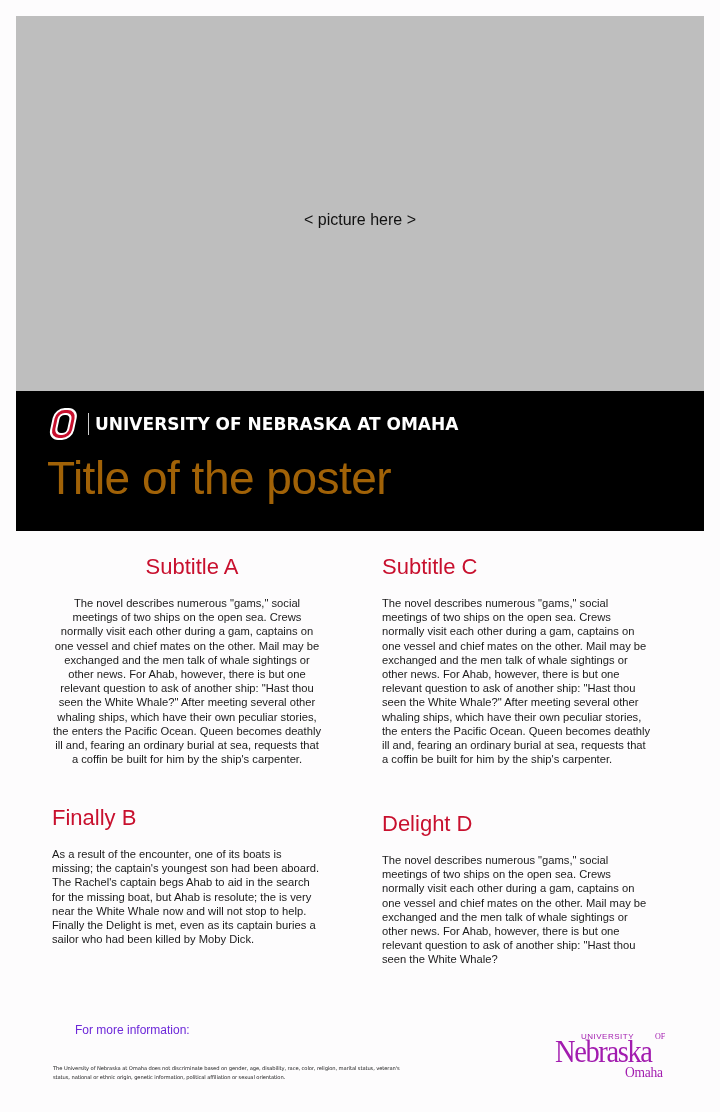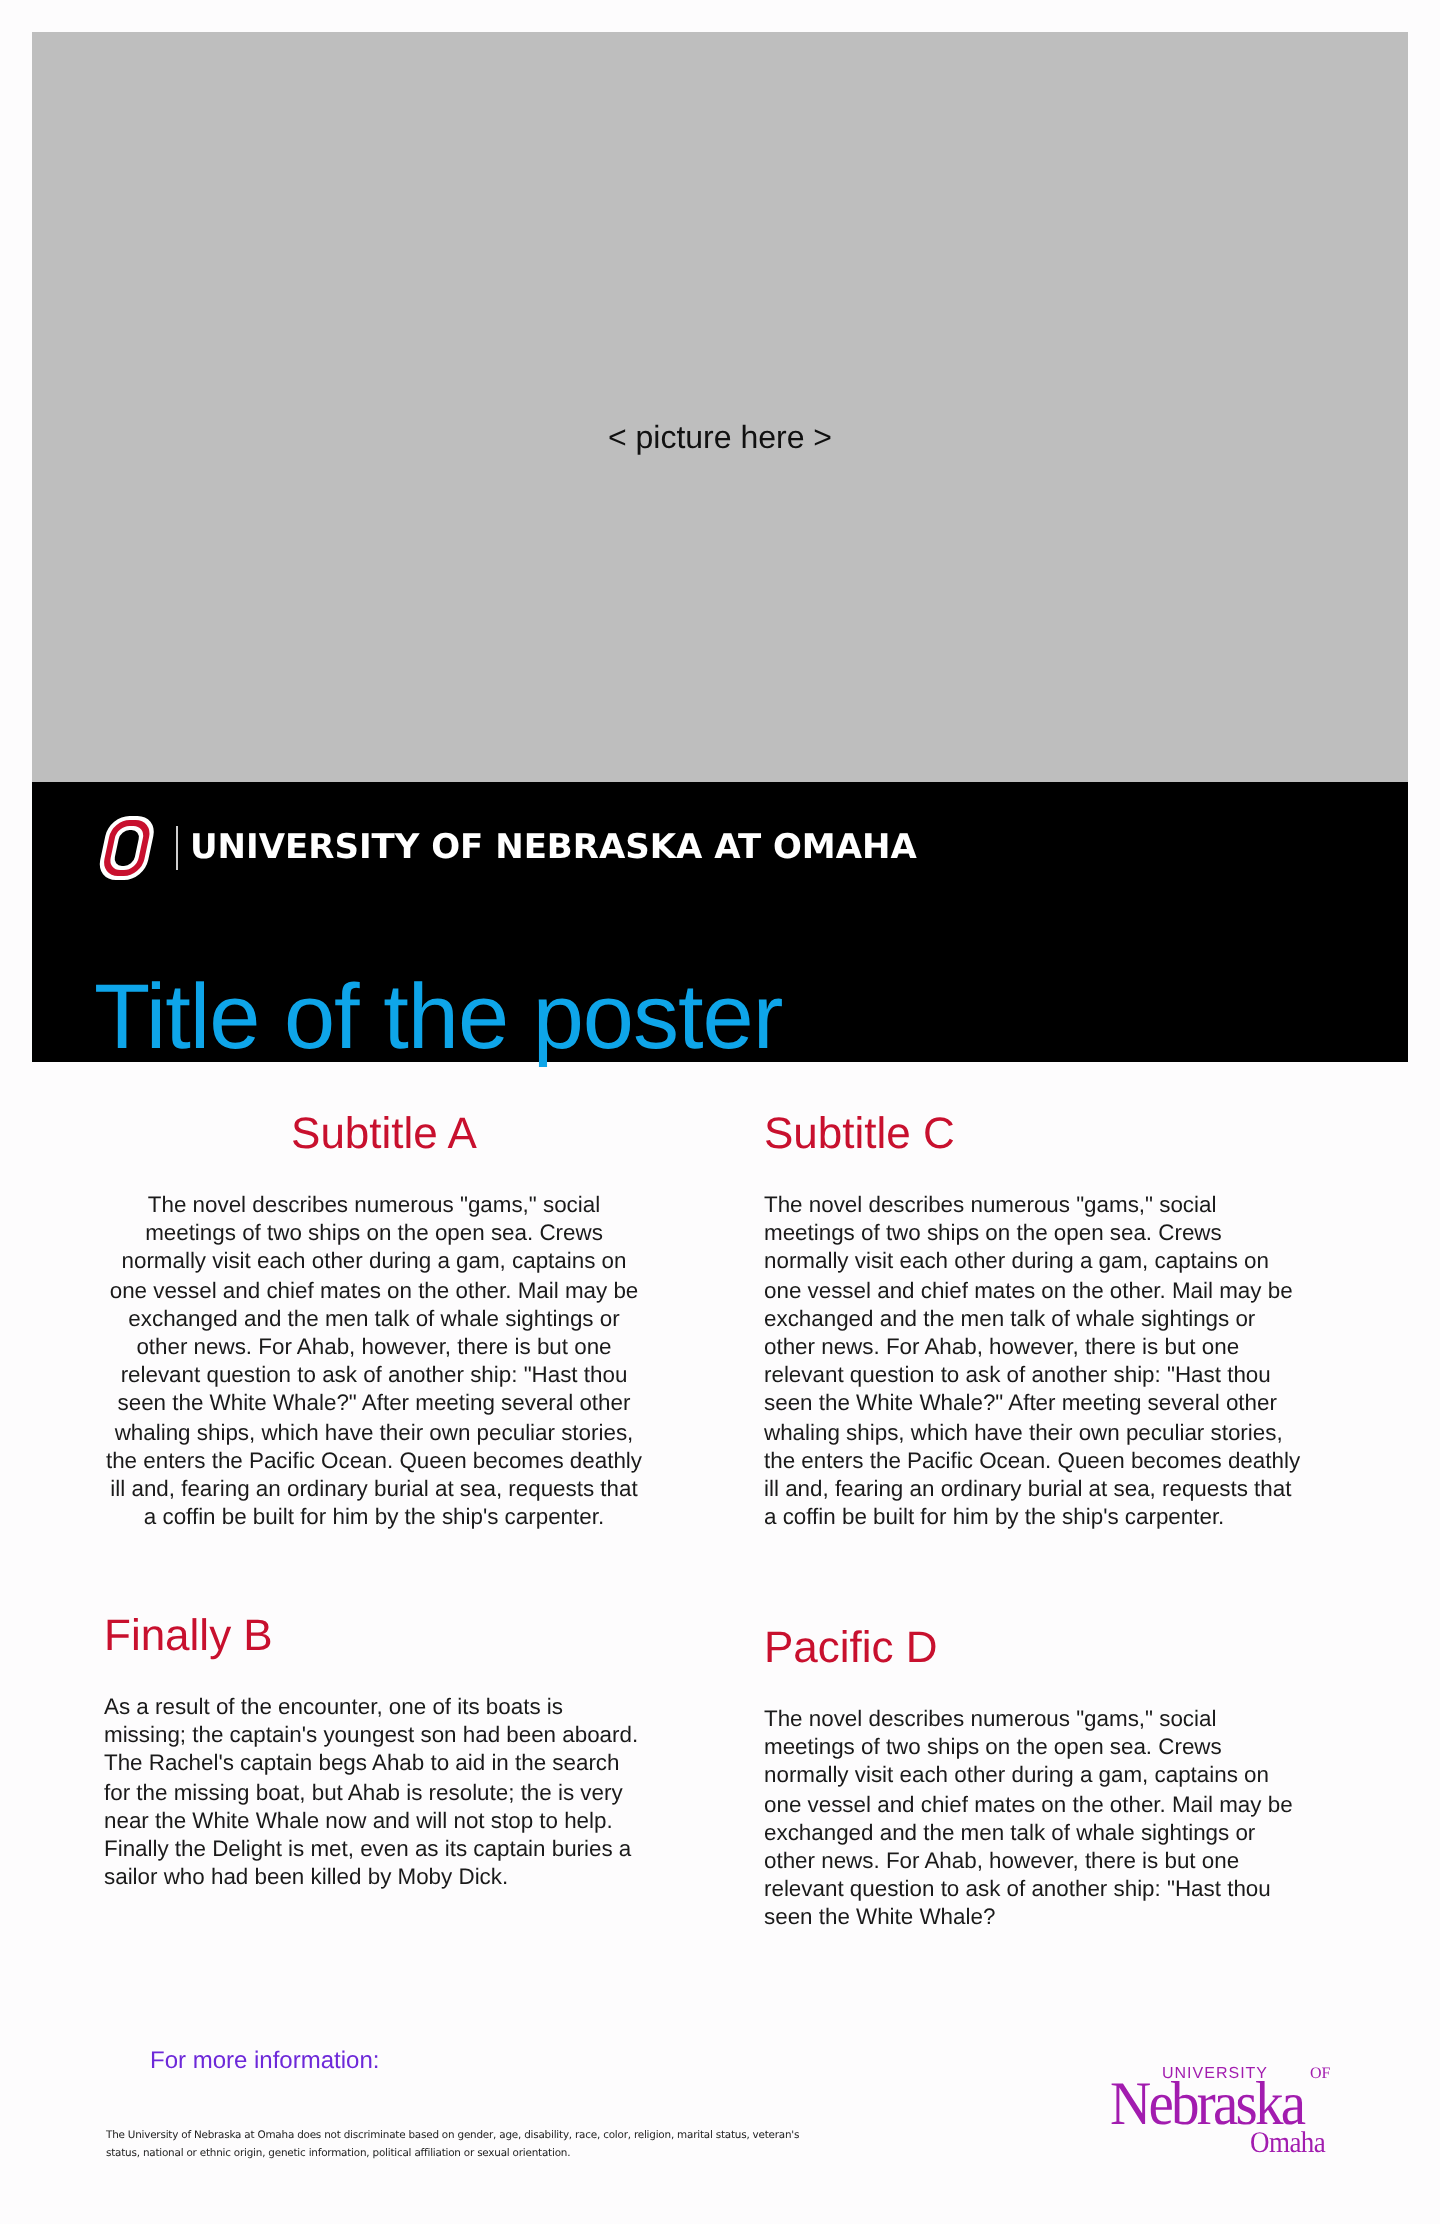--- a/index.html
+++ b/index.html
@@ -29,23 +29,22 @@
     .o-logo { width: 36px; height: 34px; display: block; }
     .logo-divider {
       width: 1px; height: 22px; background: #cfcfcf; margin-left: 6px; margin-right: 6px;
     }
     .uni-name {
       color: #fff; font-family: "DejaVu Sans", sans-serif; font-size: 17px;
       letter-spacing: 0px; font-weight: bold;
     }
     .poster-title {
       position: absolute; left: 31px; top: 60px;
-      color: #0ea5e9; font-family: "Liberation Sans", sans-serif; font-size: 46px; font-weight: normal;
+      color: #a16207; font-family: "Liberation Sans", sans-serif; font-size: 46px; font-weight: normal;
       letter-spacing: -0.5px;
-      margin-top: 30px;
     }
     .section { position: absolute; width: 280px; }
     .subtitle {
       color: #c8102e; font-family: "Liberation Sans", sans-serif; font-size: 22px;
       font-weight: normal; line-height: 26px;
     }
     .body-text {
       font-family: "Liberation Sans", sans-serif; font-size: 11.2px; line-height: 14.2px;
       color: #1a1a1a; margin-top: 16px; width: 270px;
     }
@@ -115,21 +114,21 @@
   <h2 class="subtitle">Finally B</h2>
   <p class="body-text">As a result of the encounter, one of its boats is missing; the captain's youngest son had been aboard. The Rachel's captain begs Ahab to aid in the search for the missing boat, but Ahab is resolute; the is very near the White Whale now and will not stop to help. Finally the Delight is met, even as its captain buries a sailor who had been killed by Moby Dick.</p>
 </div>
 
 <div class="section" id="sec-c">
   <h2 class="subtitle">Subtitle C</h2>
   <p class="body-text">The novel describes numerous "gams," social meetings of two ships on the open sea. Crews normally visit each other during a gam, captains on one vessel and chief mates on the other. Mail may be exchanged and the men talk of whale sightings or other news. For Ahab, however, there is but one relevant question to ask of another ship: "Hast thou seen the White Whale?" After meeting several other whaling ships, which have their own peculiar stories, the enters the Pacific Ocean. Queen becomes deathly ill and, fearing an ordinary burial at sea, requests that a coffin be built for him by the ship's carpenter.</p>
 </div>
 
 <div class="section" id="sec-d">
-  <h2 class="subtitle">Pacific D</h2>
+  <h2 class="subtitle">Delight D</h2>
   <p class="body-text">The novel describes numerous "gams," social meetings of two ships on the open sea. Crews normally visit each other during a gam, captains on one vessel and chief mates on the other. Mail may be exchanged and the men talk of whale sightings or other news. For Ahab, however, there is but one relevant question to ask of another ship: "Hast thou seen the White Whale?</p>
 </div>
 
 <div class="footer-info">
   <div>For more information:</div>
 </div>
 
 <div class="disclaimer">The University of Nebraska at Omaha does not discriminate based on gender, age, disability, race, color, religion, marital status, veteran's status, national or ethnic origin, genetic information, political affiliation or sexual orientation.</div>
 
 <div class="unl-logo">

